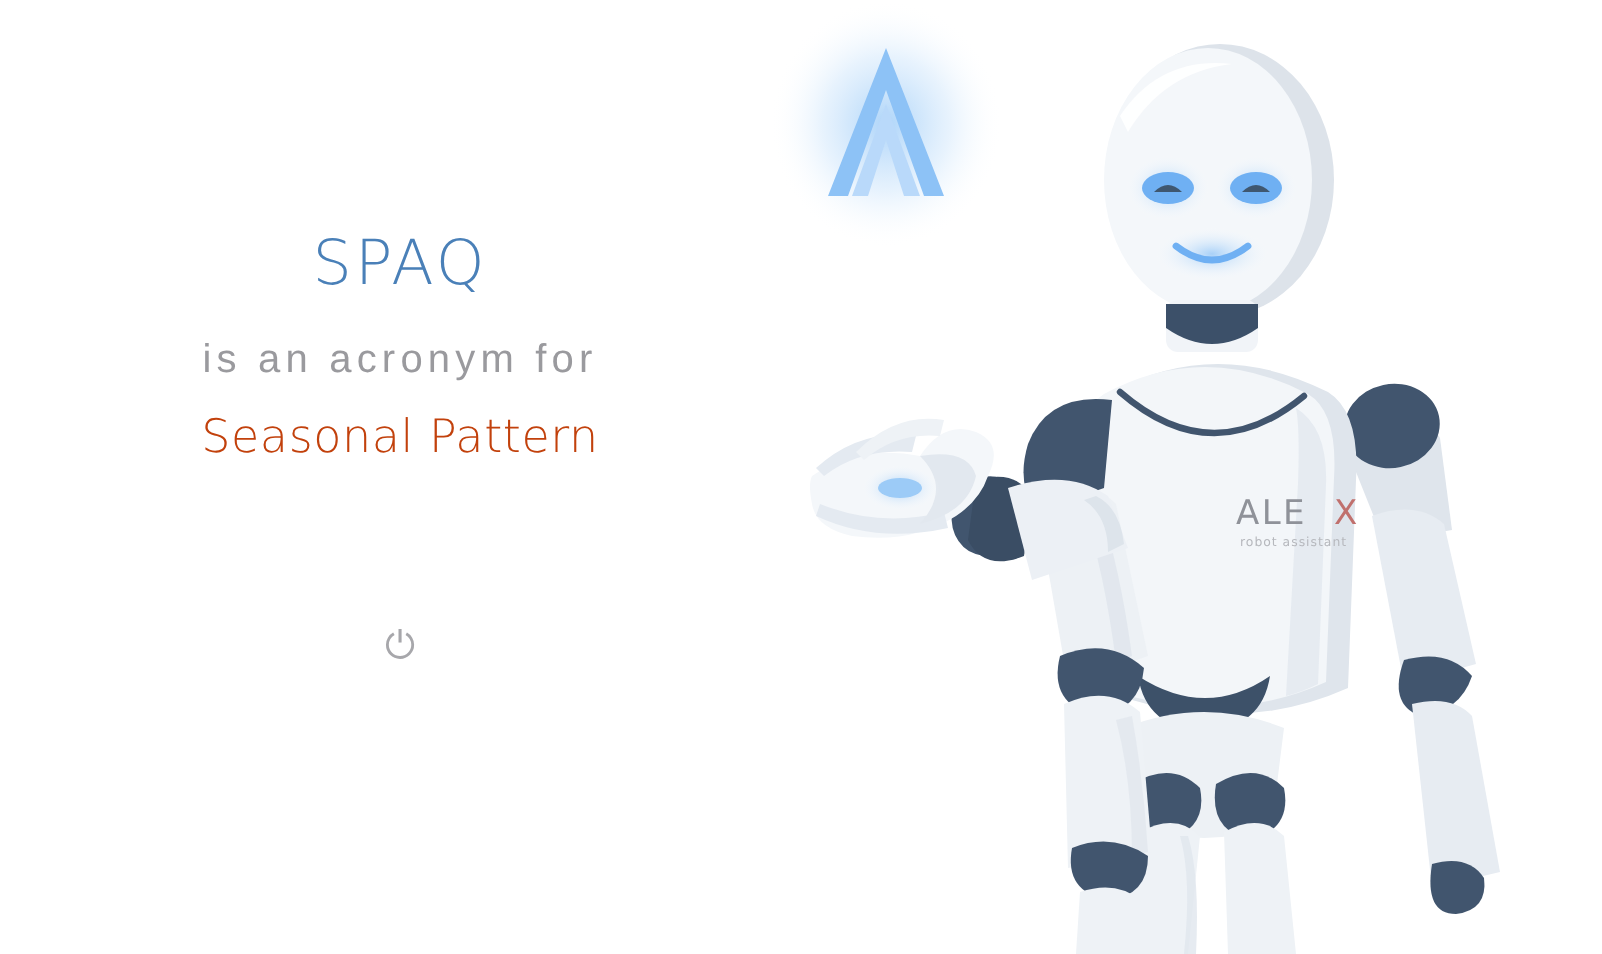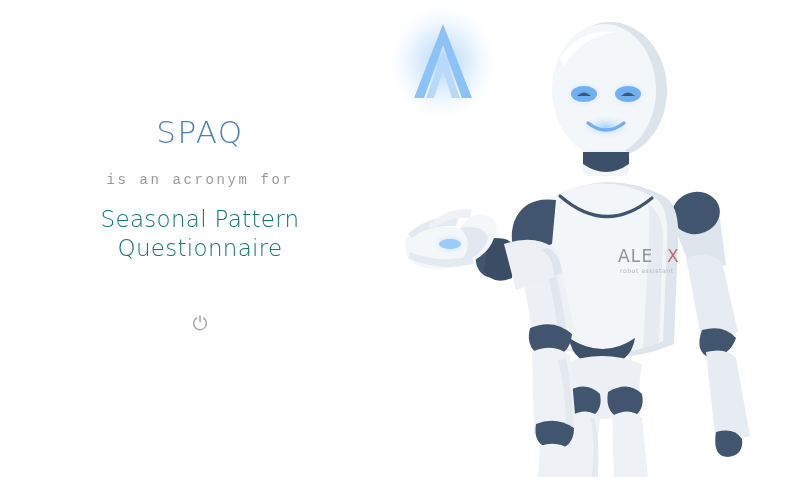--- a/index.html
+++ b/index.html
@@ -39,38 +39,38 @@
     letter-spacing: 1.5px;
     color: #4a80b8;
     line-height: 38px;
   }
 
   .acronym-subtitle {
     position: absolute;
     left: 0;
     top: 170px;
     width: 400px;
-    font-family: Liberation Mono, monospace;
-    font-size: 14px;
+    font-family: Liberation Sans, sans-serif;
+    font-size: 20px;
     font-weight: 400;
     letter-spacing: 2.6px;
     color: #9a9a9e;
     line-height: 20px;
   }
 
   .expansion {
     position: absolute;
     left: 0;
     top: 205px;
     width: 400px;
     font-family: "DejaVu Sans", sans-serif;
     font-size: 23px;
     font-weight: 300;
     letter-spacing: 0.3px;
-    color: #0f766e;
+    color: #c2410c;
     line-height: 29px;
   }
 
   .power-icon {
     position: absolute;
     left: 0;
     top: 311px;
     width: 400px;
     font-size: 19px;
     color: #a7a7ab;
@@ -107,21 +107,20 @@
 <div class="canvas">
 
   <div class="text-block">
 
     <div class="acronym-title">SPAQ</div>
 
     <div class="acronym-subtitle">is an acronym for</div>
 
     <div class="expansion">
       <div>Seasonal Pattern</div>
-      <div>Questionnaire</div>
     </div>
 
     <div class="power-icon">⏻</div>
 
 
   </div>
 
   <div class="robot">
     <svg width="421" height="477" viewBox="0 0 421 477" xmlns="http://www.w3.org/2000/svg">
       <defs>

